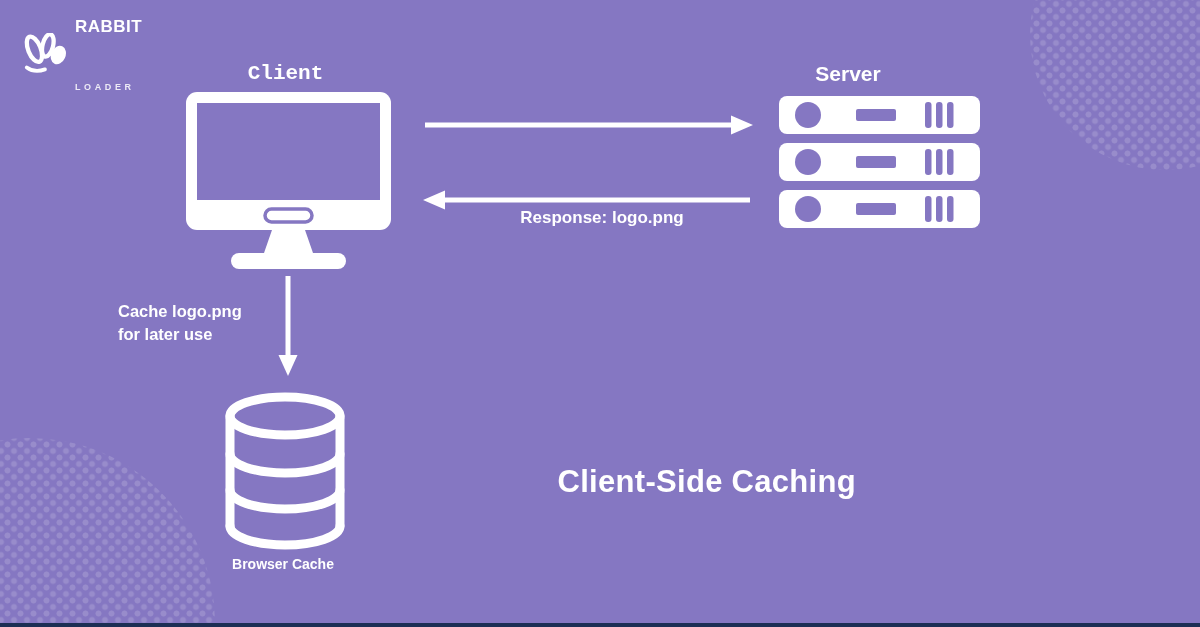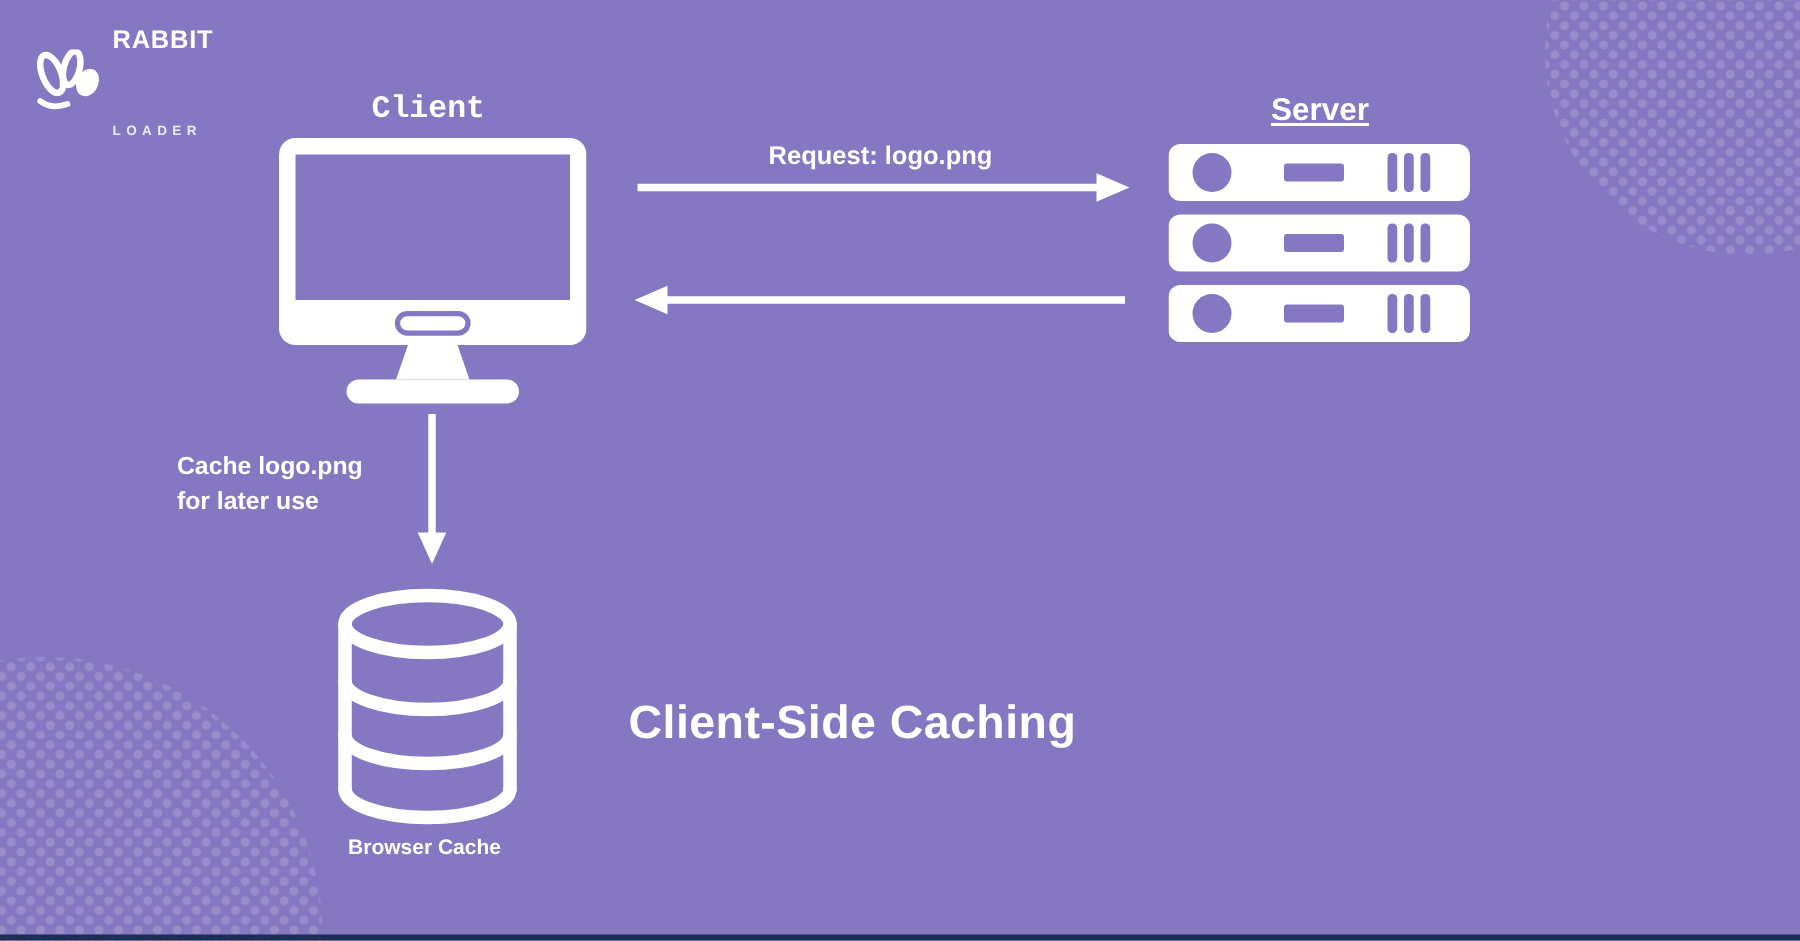--- a/index.html
+++ b/index.html
@@ -34,33 +34,33 @@
   .edge-bar{position:absolute;left:0;bottom:0;width:1200px;height:4px;background:var(--edge);}
 
   
   .logo{position:absolute;left:20px;top:18px;display:flex;align-items:center;gap:7px;}
   .logo-text{display:flex;flex-direction:column;line-height:1;gap:48px;}
   .logo-brand{font-size:17px;font-weight:bold;letter-spacing:0.5px;}
   .logo-sub{font-size:9px;font-weight:bold;letter-spacing:3.6px;opacity:.85;margin-top:0;}
 
   .node-label{position:absolute;text-align:center;font-weight:bold;font-size:21px;}
   .client-label{left:183px;top:62px;width:205px;font-family:Liberation Mono, monospace;}
-  .server-label{left:780px;top:62px;width:200px;text-decoration:underline;}
+  .server-label{left:748px;top:62px;width:200px;}
 
   .flow-label{position:absolute;text-align:center;font-weight:bold;font-size:17px;}
   .request-label{left:437px;top:94px;width:300px;}
   .response-label{left:452px;top:208px;width:300px;}
 
   .cache-note{position:absolute;left:118px;top:300px;width:205px;text-align:left;
     font-weight:bold;font-size:16.5px;line-height:23px;}
 
   .cache-label{position:absolute;left:183px;top:556px;width:200px;text-align:center;
     font-weight:bold;font-size:14px;}
 
-  .page-title{position:absolute;left:419px;top:464px;width:450px;text-align:left;
+  .page-title{position:absolute;left:406px;top:464px;width:450px;text-align:right;
     font-weight:bold;font-size:31px;letter-spacing:0.3px;}
 
   .abs{position:absolute;}
   svg{display:block;}
 </style>
 </head>
 <body>
 
 <div class="stage">
 
@@ -129,21 +129,21 @@
     <g>
       <line x1="443" y1="200" x2="750" y2="200" stroke="#FFFFFF" stroke-width="5"></line>
       <polygon points="445,190.5 445,209.5 423,200" fill="#FFFFFF"></polygon>
     </g>
     <g>
       <line x1="288" y1="276" x2="288" y2="357" stroke="#FFFFFF" stroke-width="5"></line>
       <polygon points="278.5,355 297.5,355 288,376" fill="#FFFFFF"></polygon>
     </g>
   </svg>
 
-  <div class="flow-label request-label">Request: logo.png</div>
+  <div class="flow-label response-label">Response: logo.png</div>
   <div class="cache-note">
     <div>Cache logo.png</div>
     <div>for later use</div>
   </div>
 
   <svg class="abs" style="left:221px;top:392px;" width="128" height="158" viewBox="0 0 128 158">
     <g fill="none" stroke="#FFFFFF" stroke-width="9" stroke-linecap="round">
       <ellipse cx="64" cy="24" rx="55" ry="19"></ellipse>
       <path d="M9,24 L9,134"></path>
       <path d="M119,24 L119,134"></path>

